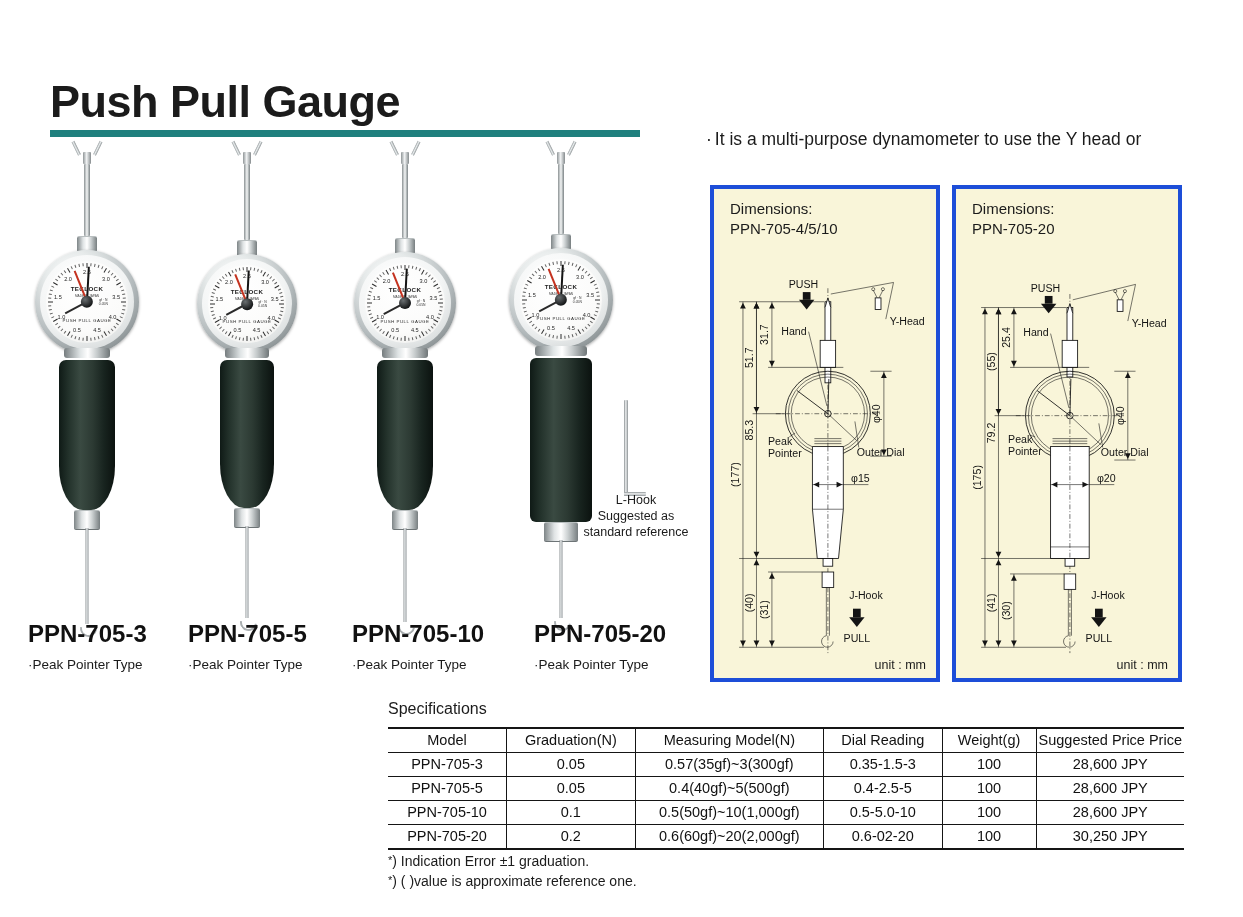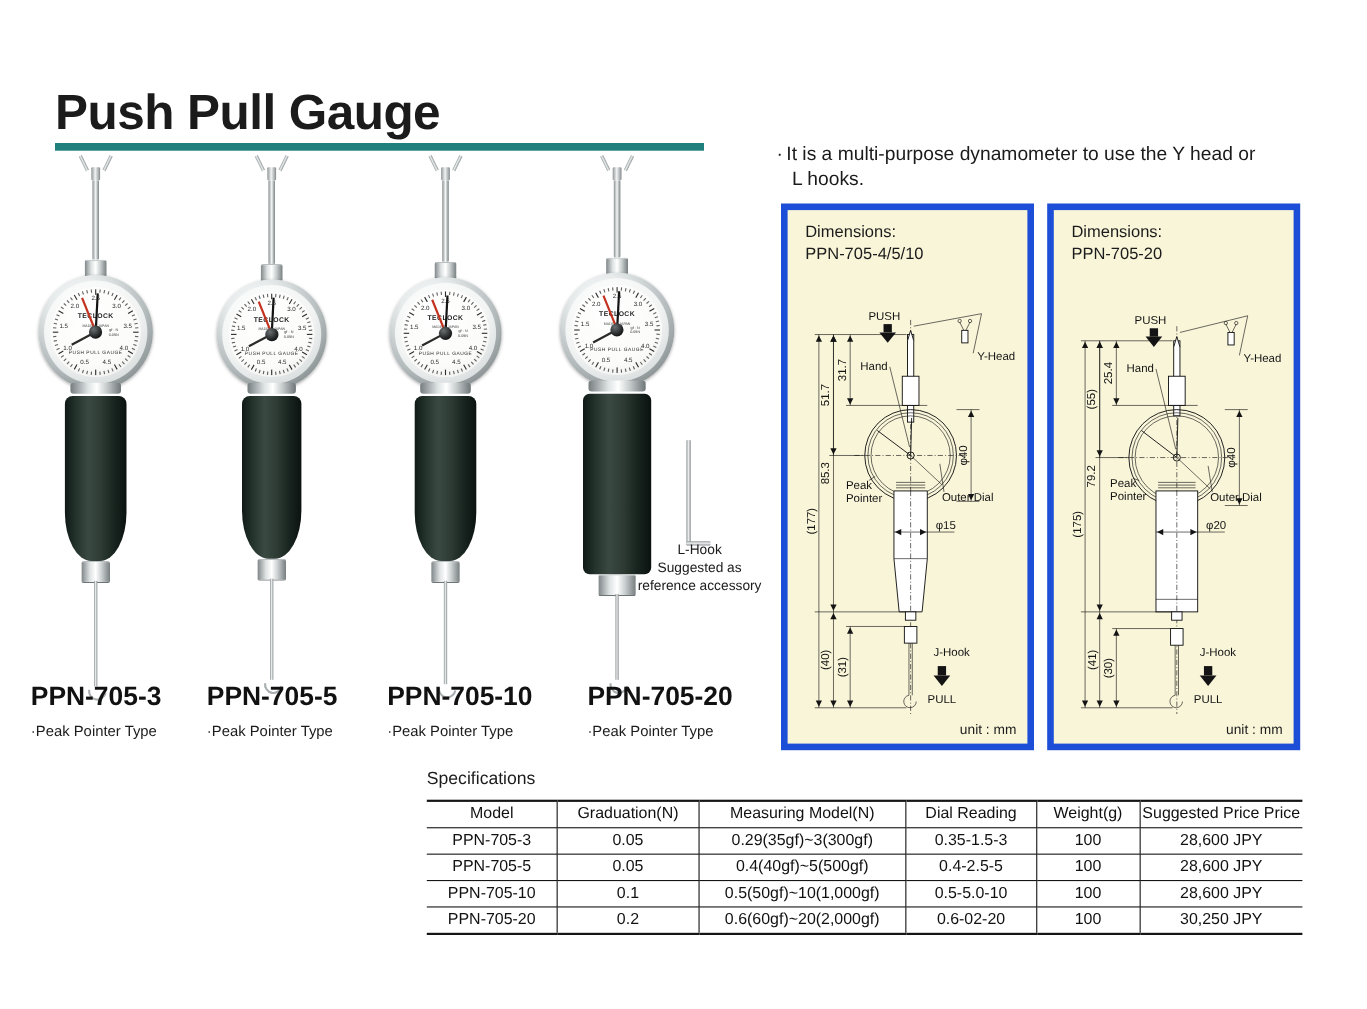--- a/index.html
+++ b/index.html
@@ -279,21 +279,21 @@
     position: absolute;
     font-size: 13.5px;
     color: #1b1b1b;
     white-space: nowrap;
   }
 
   
   .dim-panel {
     position: absolute;
     background: #f9f5d9;
-    border: 6px solid #1d4ed8;
+    border: 4px solid #1d4ed8;
     box-sizing: border-box;
   }
   #dim-panel-left  { left: 710px; top: 185px; width: 230px; height: 497px; }
   #dim-panel-right { left: 952px; top: 185px; width: 230px; height: 497px; }
   .dim-title {
     position: absolute;
     left: 16px; top: 10px;
     font-size: 15px;
     line-height: 1.35;
     color: #1b1b1b;
@@ -368,21 +368,20 @@
   #spec-notes .ast { font-size: 11px; vertical-align: 2px; }
 </style>
 </head>
 <body>
 
 <div class="abs" id="page-title">Push Pull Gauge</div>
 <div class="abs" id="title-rule"></div>
 
 <div class="abs" id="intro">
   <span class="bullet-dot">·</span><span>It is a multi-purpose dynamometer to use the Y head or</span>
-  <span class="l2">L hooks.</span>
 </div>
 
 <div id="product-gallery">
     <div class="product" style="left: 12px;">
       <div class="gauge-stack">
         <div class="yhead" style="top: 0px;">
           <div class="arm lf"></div>
           <div class="arm rt"></div>
           <div class="hub"></div>
         </div>
@@ -785,21 +784,21 @@
     </div>
   </div>
 
 <div id="l-hook-accessory">
   <div class="vert"></div>
   <div class="horiz"></div>
 </div>
 <div id="l-hook-caption">
   <div>L-Hook</div>
   <div>Suggested as</div>
-  <div>reference accessory</div>
+  <div>standard reference</div>
 </div>
 
 <div class="dim-panel" id="dim-panel-left">
   <div class="dim-title">
     <span>Dimensions:</span>
     <span class="line2">PPN-705-4/5/10</span>
   </div>
   <svg class="dsvg" id="dsvg-left" viewBox="0 0 230 497">
       <text x="108" y="98" text-anchor="end">PUSH</text>
       <rect x="92" y="102" width="8" height="8" class="solid"></rect>
@@ -1000,21 +999,21 @@
         <th>Measuring Model(N)</th>
         <th>Dial Reading</th>
         <th>Weight(g)</th>
         <th>Suggested Price Price</th>
       </tr>
   </thead>
   <tbody>
       <tr>
         <td>PPN-705-3</td>
         <td>0.05</td>
-        <td>0.29(35gf)~3(300gf)</td>
+        <td>0.57(35gf)~3(300gf)</td>
         <td>0.35-1.5-3</td>
         <td>100</td>
         <td>28,600 JPY</td>
       </tr>
       <tr>
         <td>PPN-705-5</td>
         <td>0.05</td>
         <td>0.4(40gf)~5(500gf)</td>
         <td>0.4-2.5-5</td>
         <td>100</td>
@@ -1033,20 +1032,22 @@
         <td>0.2</td>
         <td>0.6(60gf)~20(2,000gf)</td>
         <td>0.6-02-20</td>
         <td>100</td>
         <td>30,250 JPY</td>
       </tr>
     </tbody>
 </table>
 
 <div id="spec-notes">
+    <span class="note"><span class="ast">*</span>) Indication Error ±1 graduation.</span>
+    <span class="note"><span class="ast">*</span>) ( )value is approximate reference one.</span>
   </div>
 
 <div class="model-name" style="left: 28px; top: 620px;">PPN-705-3</div>
 <div class="model-sub" style="left: 28px; top: 657px;">·Peak Pointer Type</div>
 <div class="model-name" style="left: 188px; top: 620px;">PPN-705-5</div>
 <div class="model-sub" style="left: 188px; top: 657px;">·Peak Pointer Type</div>
 <div class="model-name" style="left: 352px; top: 620px;">PPN-705-10</div>
 <div class="model-sub" style="left: 352px; top: 657px;">·Peak Pointer Type</div>
 <div class="model-name" style="left: 534px; top: 620px;">PPN-705-20</div>
 <div class="model-sub" style="left: 534px; top: 657px;">·Peak Pointer Type</div>

